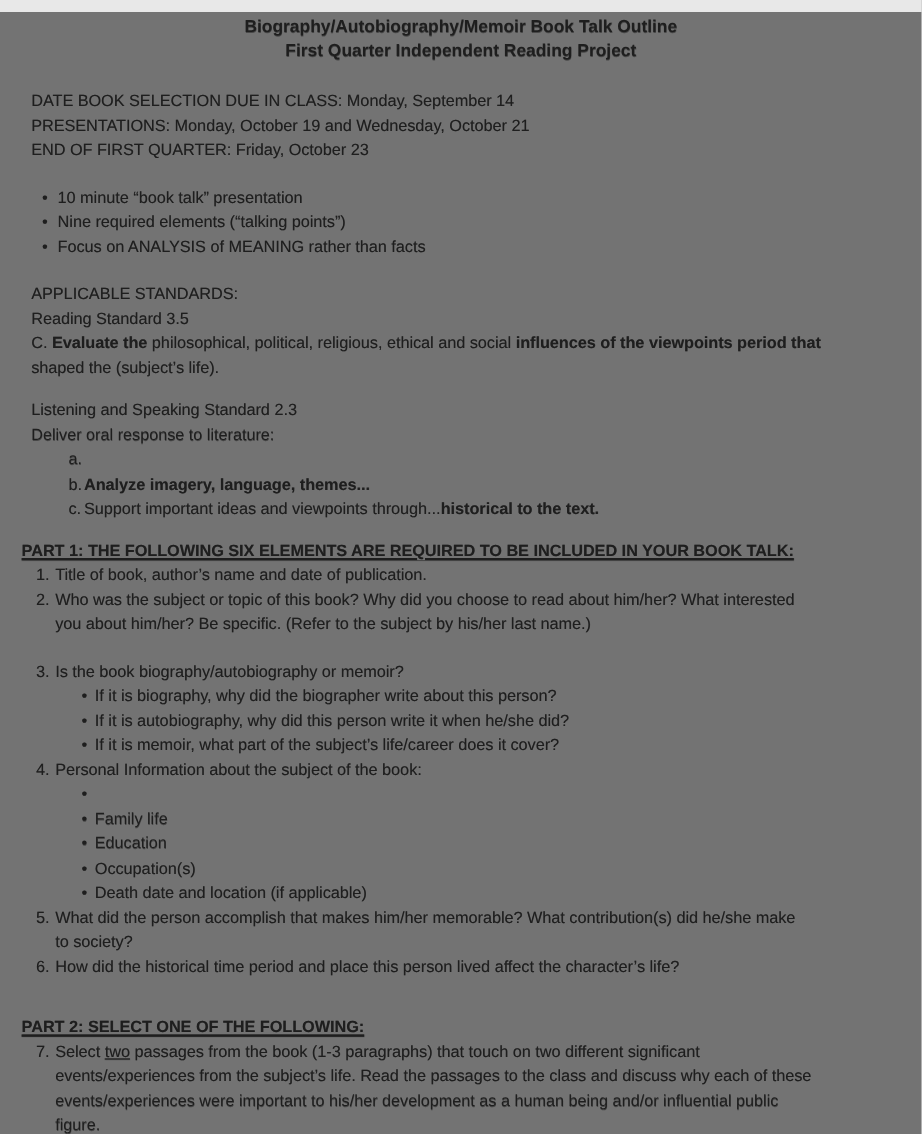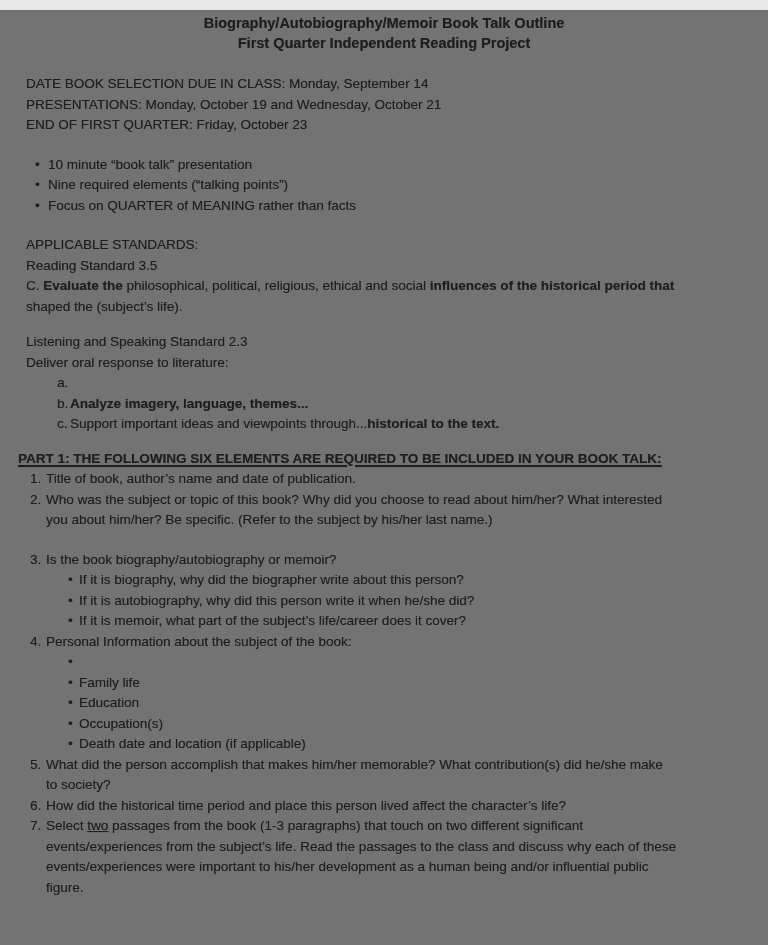--- a/index.html
+++ b/index.html
@@ -61,29 +61,29 @@
     <div class="row">
       <span class="blt">•</span>
       <span class="line">10 minute “book talk” presentation</span>
     </div>
     <div class="row">
       <span class="blt">•</span>
       <span class="line">Nine required elements (“talking points”)</span>
     </div>
     <div class="row">
       <span class="blt">•</span>
-      <span class="line">Focus on QUARTER of MEANING rather than facts</span>
+      <span class="line">Focus on ANALYSIS of MEANING rather than facts</span>
     </div>
   </div>
 
   <div class="standards">
     <div class="line">APPLICABLE STANDARDS:</div>
     <div class="line">Reading Standard 3.5</div>
     <div class="line">
-      <span>C. </span><span class="b">Evaluate the </span><span>philosophical, political, religious, ethical and social </span><span class="b">influences of the historical period that</span>
+      <span>C. </span><span class="b">Evaluate the </span><span>philosophical, political, religious, ethical and social </span><span class="b">influences of the viewpoints period that</span>
     </div>
     <div class="line">shaped the (subject’s life).</div>
   </div>
 
   <div class="listening">
     <div class="line">Listening and Speaking Standard 2.3</div>
     <div class="line">Deliver oral response to literature:</div>
     <div class="abc">
       <div class="row">
         <span class="mk">a.</span>
@@ -162,20 +162,21 @@
     <div class="row cont">
       <span class="line">to society?</span>
     </div>
 
     <div class="row">
       <span class="mk">6.</span>
       <span class="line">How did the historical time period and place this person lived affect the character’s life?</span>
     </div>
   </div>
 
+  <div class="part-heading p2">PART 2: SELECT ONE OF THE FOLLOWING:</div>
 
   <div class="numlist">
     <div class="row">
       <span class="mk">7.</span>
       <span class="line"><span>Select </span><span class="u">two</span><span> passages from the book (1-3 paragraphs) that touch on two different significant</span></span>
     </div>
     <div class="row cont">
       <span class="line">events/experiences from the subject’s life. Read the passages to the class and discuss why each of these</span>
     </div>
     <div class="row cont">

